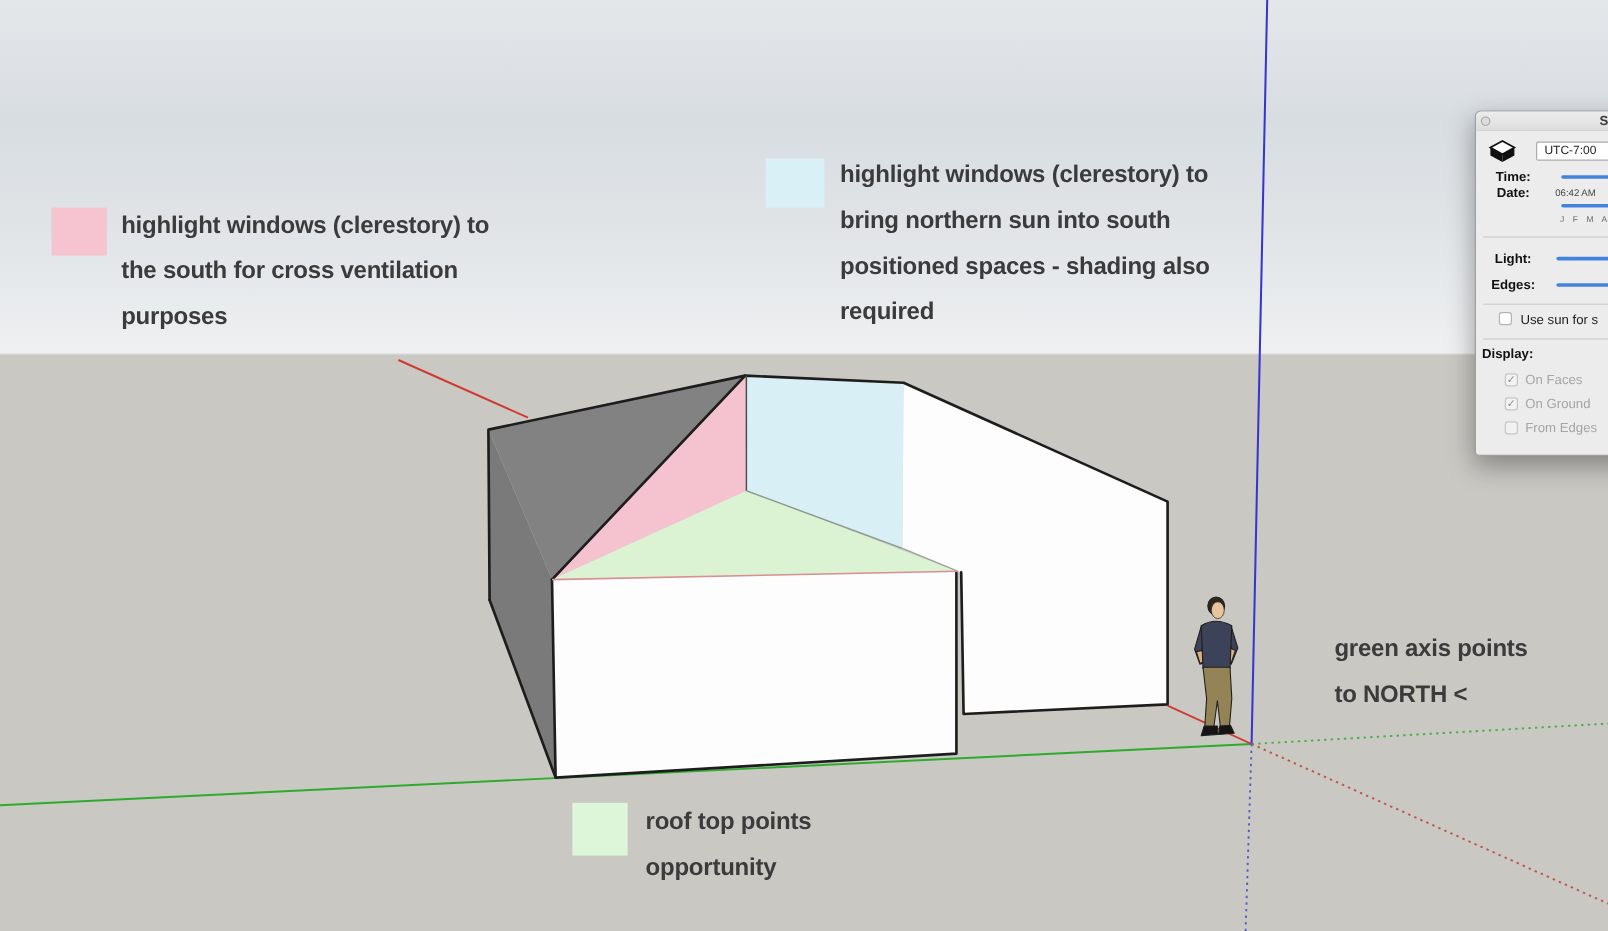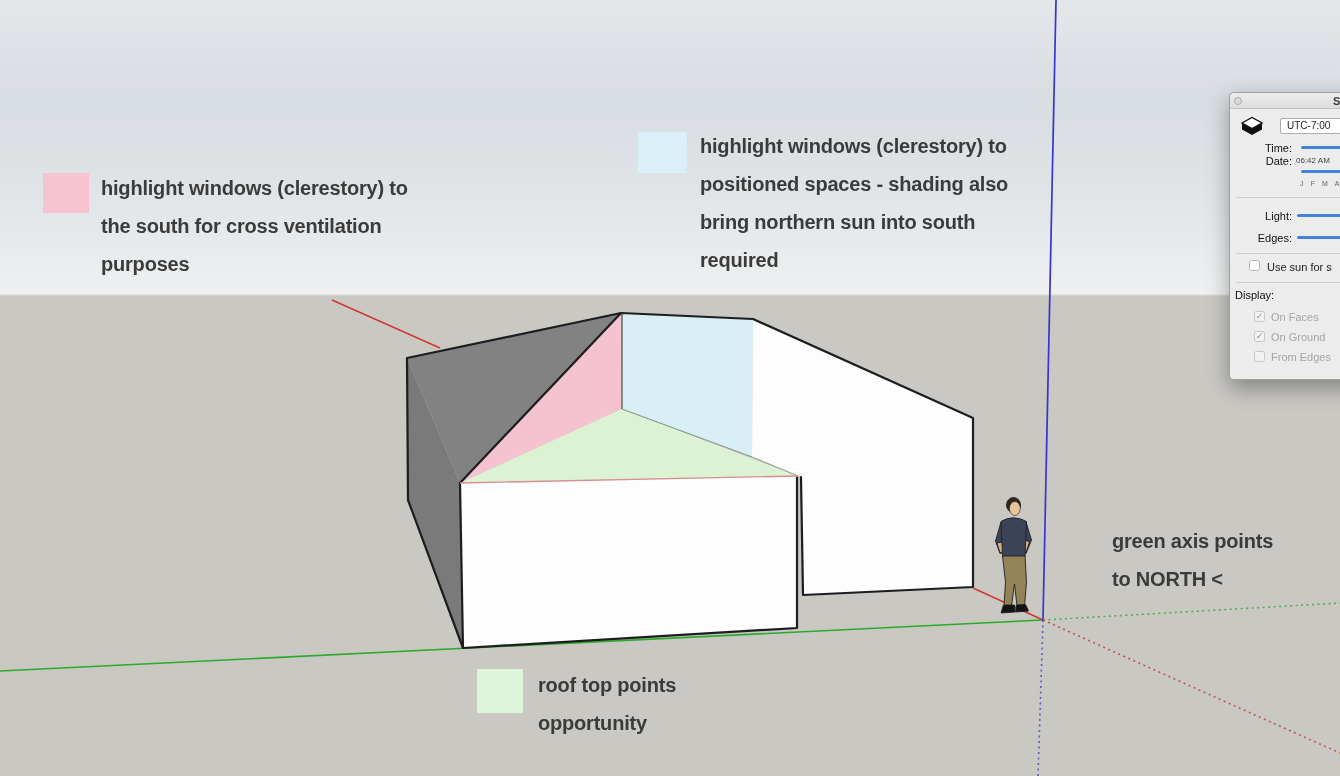--- a/index.html
+++ b/index.html
@@ -21,53 +21,53 @@
     position:absolute;left:1229px;top:92px;width:172px;height:286px;z-index:5;
     background:#ececec;border:1px solid #9f9f9f;border-radius:5px 5px 4px 4px;
     box-shadow:0 8px 22px rgba(0,0,0,.35);font-size:11px;color:#1c1c1c;
   }
   .titlebar{position:absolute;left:0;top:0;right:0;height:15px;
     background:linear-gradient(#ececec,#dedede);border-bottom:1px solid #c3c3c3;
     border-radius:5px 5px 0 0;}
   .close-btn{position:absolute;left:4px;top:4px;width:8px;height:8px;border-radius:50%;
     background:#dcdcdc;border:1px solid #a8a8a8;box-sizing:border-box;}
   .win-title{position:absolute;left:103px;top:2px;font-size:11px;font-weight:bold;color:#3c3c3c;}
-  .p-label{position:absolute;left:0;width:62px;text-align:right;font-weight:normal;color:#111;}
+  .p-label{position:absolute;left:0;width:62px;text-align:center;font-weight:bold;color:#111;}
   .slider{position:absolute;height:3px;border-radius:2px;background:#4483dd;}
   .small-val{position:absolute;font-size:8px;color:#444;text-align:center;}
   .months{position:absolute;font-size:7px;color:#666;letter-spacing:2.6px;white-space:nowrap;}
   .sep{position:absolute;left:6px;right:0;height:1px;background:#cdcdcd;}
   .checkbox{position:absolute;width:11px;height:11px;box-sizing:border-box;background:#fff;
     border:1px solid #b4b4b4;border-radius:2.5px;font-size:9px;line-height:9px;text-align:center;color:#8e8e8e;}
   .checkbox.dim{background:#f2f2f2;border-color:#c6c6c6;}
   .cb-label{position:absolute;white-space:nowrap;}
   .cb-label.dim{color:#a5a5a5;}
-  .section-label{position:absolute;font-weight:normal;color:#111;}
+  .section-label{position:absolute;font-weight:bold;color:#111;}
   .tz-field{position:absolute;left:50px;top:25px;width:120px;height:16px;box-sizing:border-box;
     background:#fff;border:1px solid #ababab;border-radius:2px;font-size:10px;
     line-height:14px;padding-left:6px;color:#222;white-space:nowrap;}
   .shadow-icon{position:absolute;left:9px;top:21px;}
 </style>
 </head>
 <body>
 
 <div id="canvas">
 
   <div class="swatch" style="left:43px;top:173px;width:46px;height:40px;background:#f6c3d0;"></div>
   <div class="note" style="left:101px;top:169px;">
     <div class="note-line">highlight windows (clerestory) to</div>
     <div class="note-line">the south for cross ventilation</div>
     <div class="note-line">purposes</div>
   </div>
 
   <div class="swatch" style="left:638px;top:132px;width:49px;height:41px;background:#d9f0f7;"></div>
   <div class="note" style="left:700px;top:127px;">
     <div class="note-line">highlight windows (clerestory) to</div>
+    <div class="note-line">bring northern sun into south</div>
     <div class="note-line">positioned spaces - shading also</div>
-    <div class="note-line">bring northern sun into south</div>
     <div class="note-line">required</div>
   </div>
 
   <div class="swatch" style="left:477px;top:669px;width:46px;height:44px;background:#ddf5d8;"></div>
   <div class="note" style="left:538px;top:666px;">
     <div class="note-line">roof top points</div>
     <div class="note-line">opportunity</div>
   </div>
 
   <div class="note" style="left:1068px;top:522px;margin-left:44px;">

